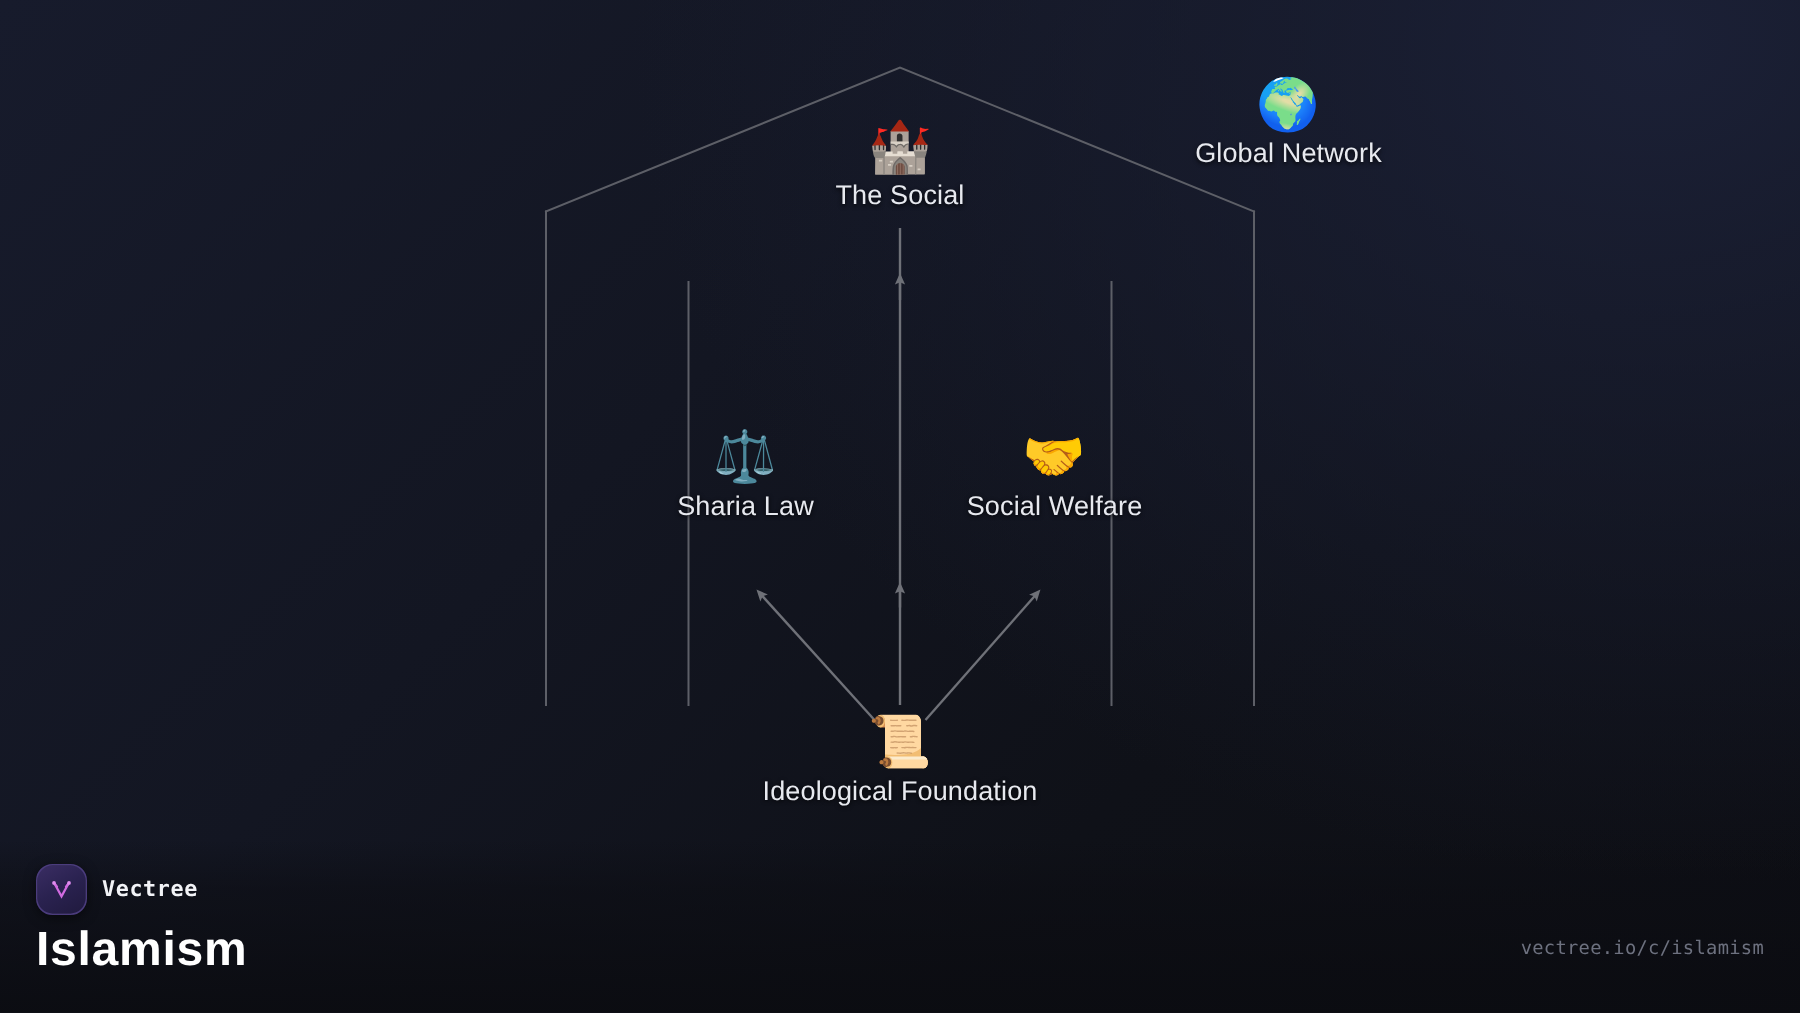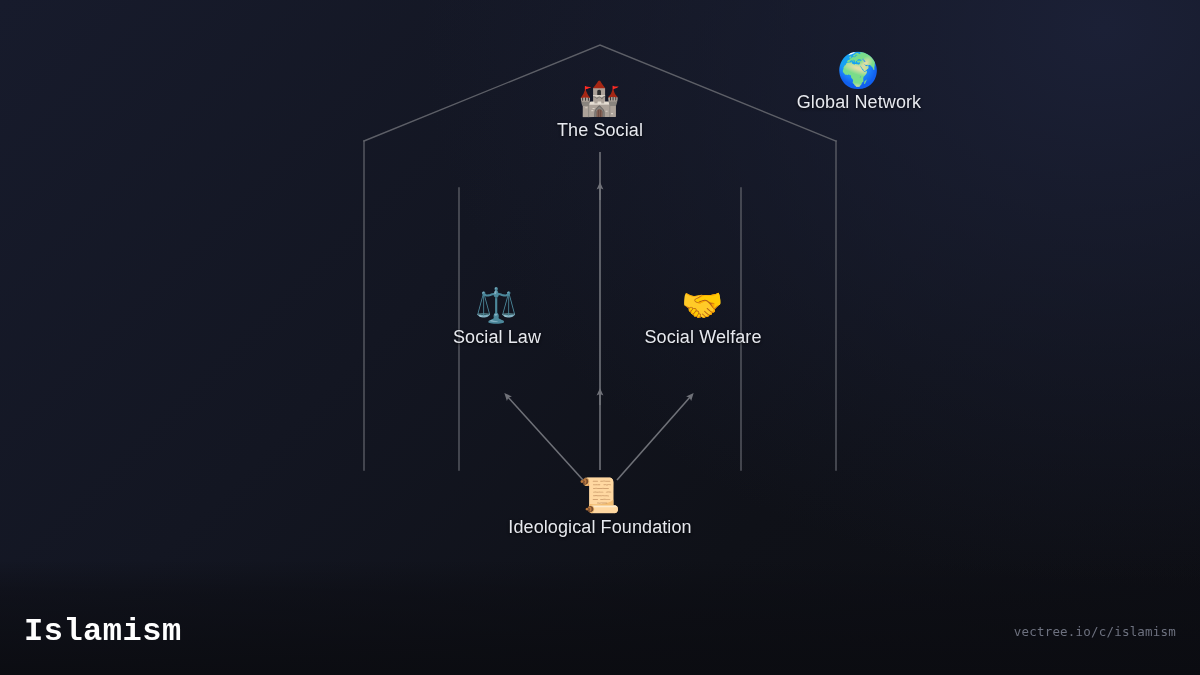--- a/index.html
+++ b/index.html
@@ -80,21 +80,21 @@
   #brand-name {
     font-family:"DejaVu Sans Mono", monospace;
     font-size:14.5px;
     font-weight:700;
     color:#f2f3f7;
     letter-spacing:.4px;
   }
   #page-title {
     position:absolute;
     left:24px; top:612px;
-    font-family:Liberation Mono, monospace;
+    font-family:Liberation Sans, sans-serif;
     font-size:32px;
     font-weight:700;
     color:#ffffff;
     letter-spacing:.5px;
     line-height:40px;
   }
   #page-url {
     position:absolute;
     right:24px; top:624px;
     font-family:"DejaVu Sans Mono", monospace;
@@ -147,32 +147,48 @@
     <span class="node-label">The Social</span>
   </div>
 
   <div class="node" style="left:859px; top:50px;">
     <span class="node-emoji">🌍</span>
     <span class="node-label">Global Network</span>
   </div>
 
   <div class="node" style="left:497px; top:285px;">
     <span class="node-emoji">⚖️</span>
-    <span class="node-label">Social Law</span>
+    <span class="node-label">Sharia Law</span>
   </div>
 
   <div class="node" style="left:703px; top:285px;">
     <span class="node-emoji">🤝</span>
     <span class="node-label">Social Welfare</span>
   </div>
 
   <div class="node" style="left:600px; top:475px;">
     <span class="node-emoji">📜</span>
     <span class="node-label">Ideological Foundation</span>
   </div>
 
   <div id="footer"></div>
 
+  <div id="brand">
+    <div id="brand-logo">
+      <svg width="20" height="20" viewBox="0 0 20 20" xmlns="http://www.w3.org/2000/svg">
+        <g stroke="#d06be0" stroke-width="1.5" fill="none" stroke-linecap="round">
+          <path d="M5.4,6.2 L10,14.6 L14.6,6.2"></path>
+          <path d="M5.4,6.2 L7.0,8.2"></path>
+          <path d="M14.6,6.2 L13.0,8.2"></path>
+        </g>
+        <g fill="#e08df0">
+          <circle cx="5.0" cy="5.6" r="1.25"></circle>
+          <circle cx="15.0" cy="5.6" r="1.25"></circle>
+        </g>
+      </svg>
+    </div>
+    <span id="brand-name">Vectree</span>
+  </div>
 
   <div id="page-title">Islamism</div>
   <div id="page-url">vectree.io/c/islamism</div>
 
 </div>
 
 </body></html>

